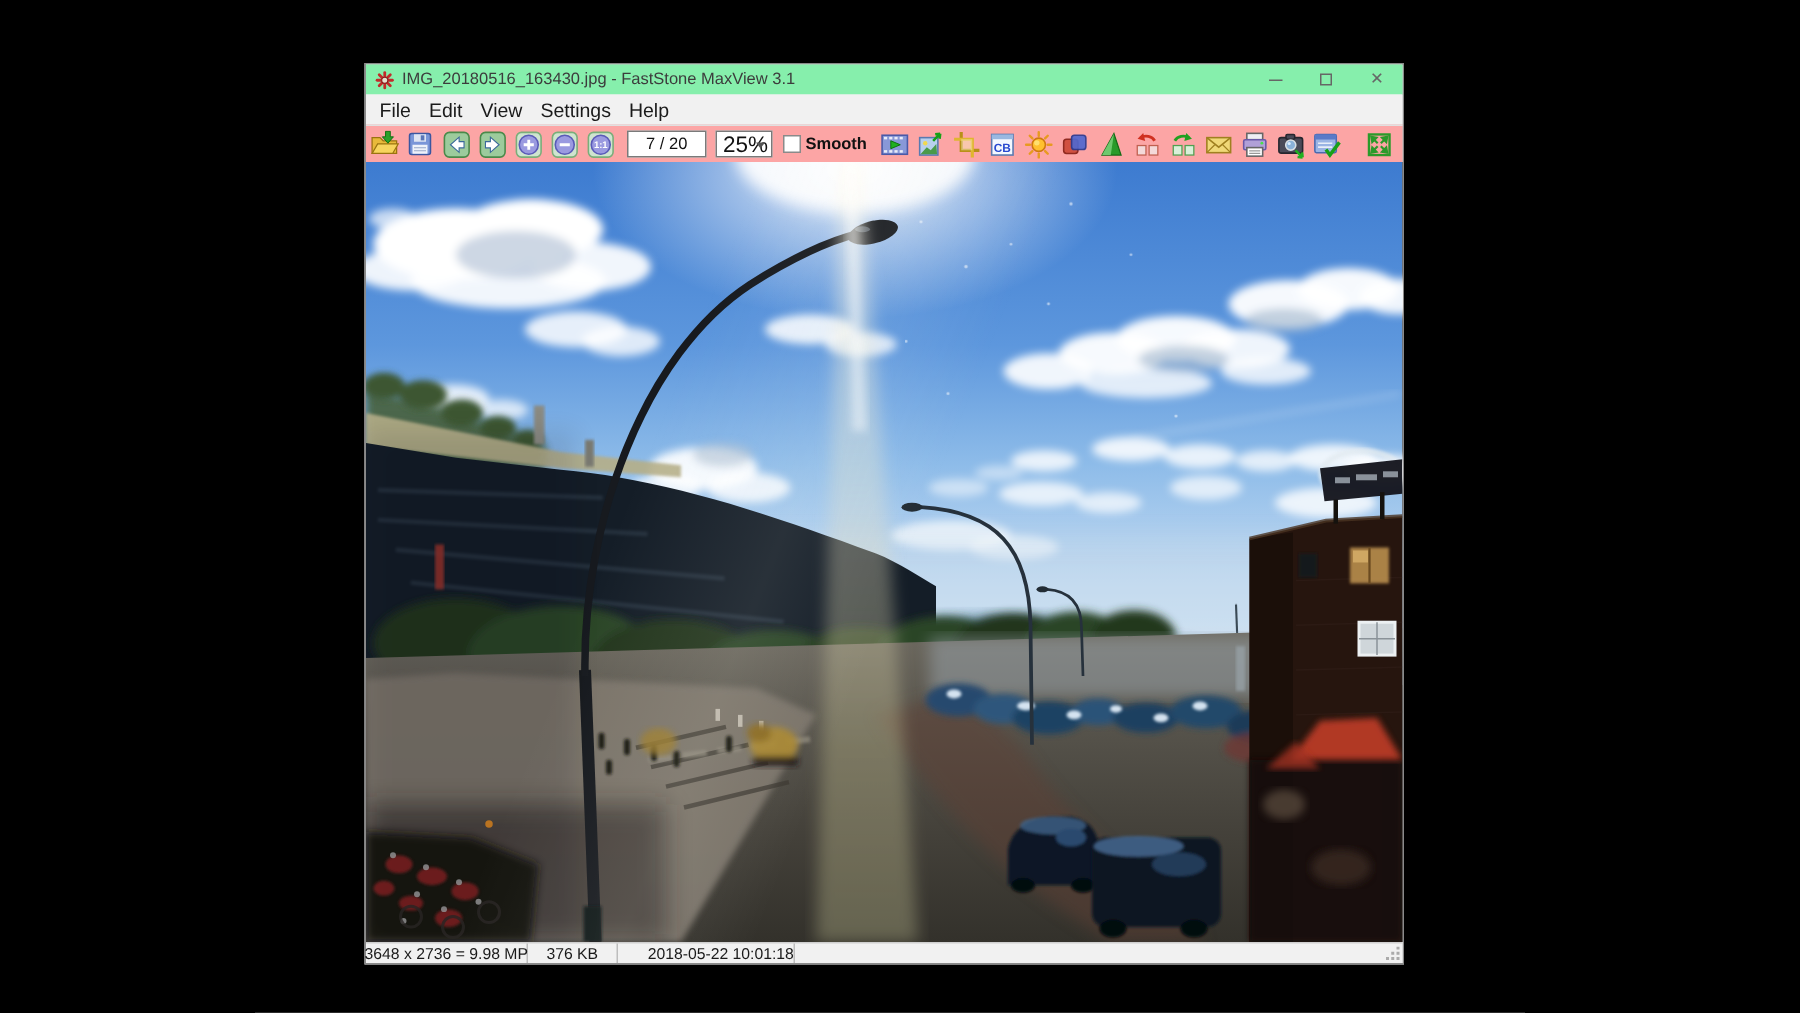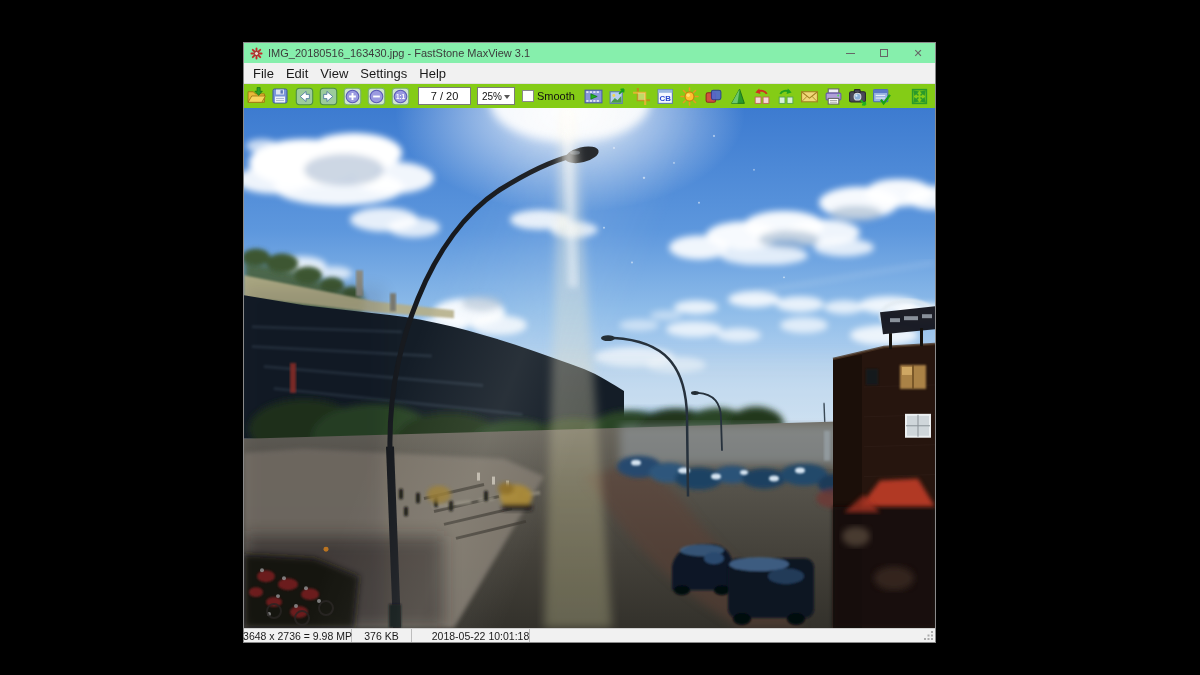--- a/index.html
+++ b/index.html
@@ -19,36 +19,36 @@
   .glyph-min { width:9px; height:1px; background:#666; }
   .glyph-max { width:8px; height:8px; border:1px solid #666; }
   .glyph-close { font-size:11px; line-height:1; color:#666; }
 
   
   .menubar { height:20px; background:#f1f1f1; display:flex; align-items:center;
              padding-left:3px; flex:0 0 20px; }
   .menu-item { font-size:13px; color:#1a1a1a; padding:2px 6px; }
 
   
-  .toolbar { height:25px; background:#84cc16; border-top:1px solid #e0e0e0;
+  .toolbar { height:25px; background:#fca5a5; border-top:1px solid #e0e0e0;
              display:flex; align-items:center; padding:0 3px; gap:3px; flex:0 0 25px; }
   .tbtn { width:21px; height:21px; display:flex; align-items:center; justify-content:flex-start; flex:0 0 auto; }
   .tbtn svg { display:block; }
   .page-box { width:53px; height:18px; background:#fff; border:1px solid #7a7a7a;
               font-size:11px; color:#111; display:flex; align-items:center; justify-content:center;
               margin:0 3px; }
   .zoom-select { width:38px; height:18px; background:#fff; border:1px solid #7a7a7a;
-                 font-size:10px; color:#111; display:flex; align-items:center; padding-left:4px;
+                 font-size:15px; color:#111; display:flex; align-items:center; padding-left:4px;
                  position:relative; margin-right:4px; }
   .zoom-caret { position:absolute; right:4px; top:7px; width:0; height:0;
                 border-left:3.5px solid transparent; border-right:3.5px solid transparent;
                 border-top:4px solid #555; }
   .smooth-wrap { display:flex; align-items:center; margin-right:6px; flex:0 0 auto; }
   .checkbox { width:12px; height:12px; background:#fff; border:1px solid #8a8a8a; margin-right:3px; }
-  .smooth-label { font-size:11px; color:#111; }
+  .smooth-label { font-size:11px; color:#111;font-weight:bold; }
   .tbtn.push-right { margin-left:auto; margin-right:1px; }
 
   
   .viewer { flex:1 1 auto; position:relative; overflow:hidden; background:#222; }
   .viewer svg.photo { width:100%; height:100%; display:block; }
 
   
   .statusbar { height:14px; flex:0 0 14px; background:#f1f1f1; border-top:1px solid #cfcfcf;
                display:flex; align-items:center; font-size:10.5px; color:#1a1a1a; position:relative; }
   .seg { height:100%; display:flex; align-items:center; justify-content:center;

